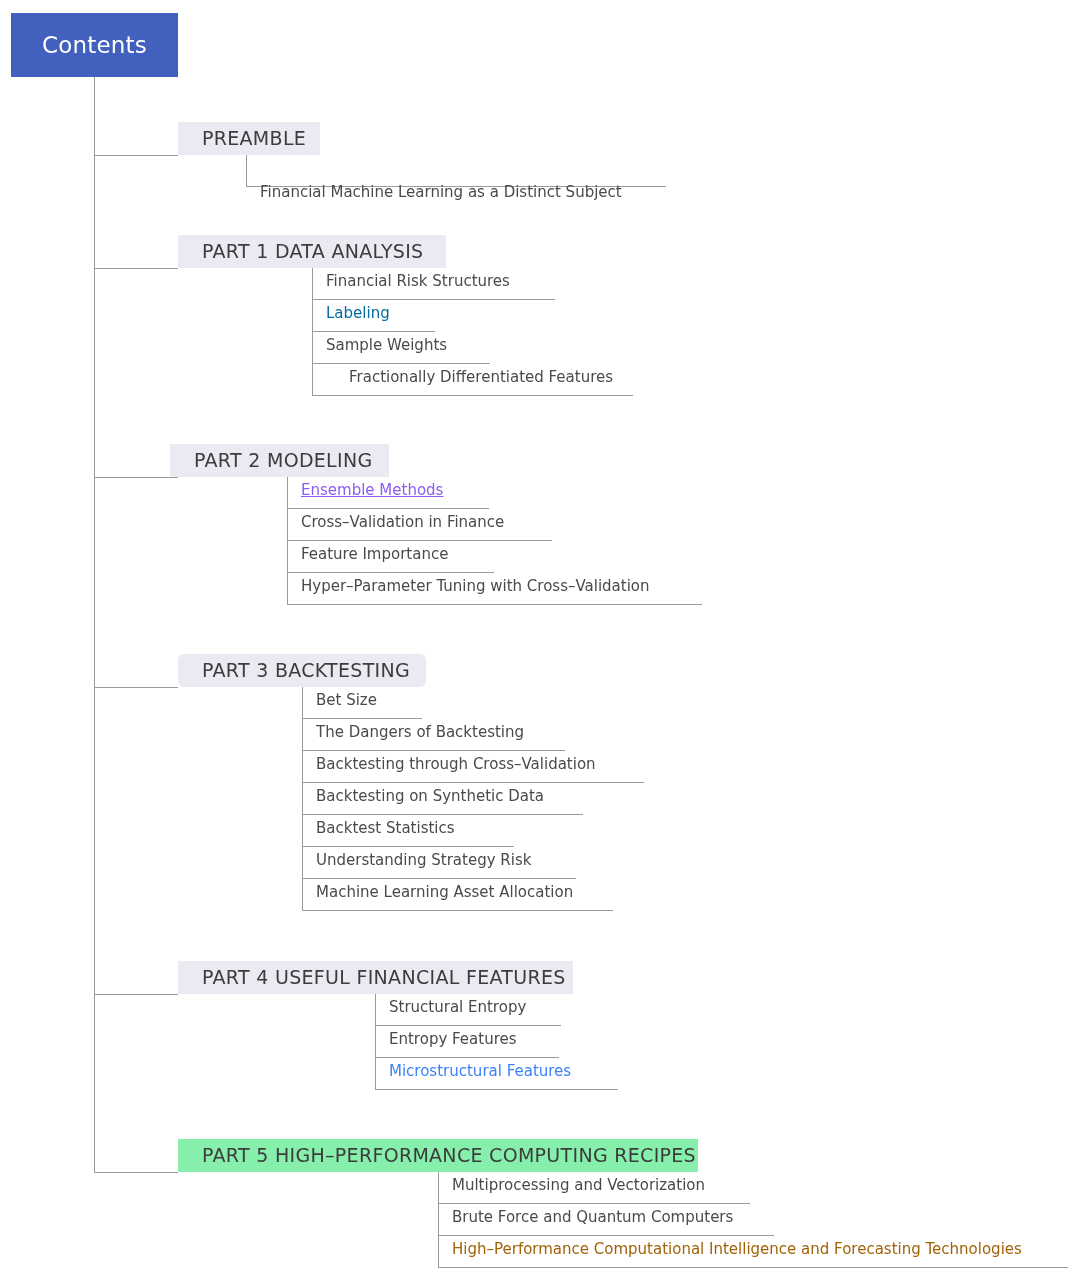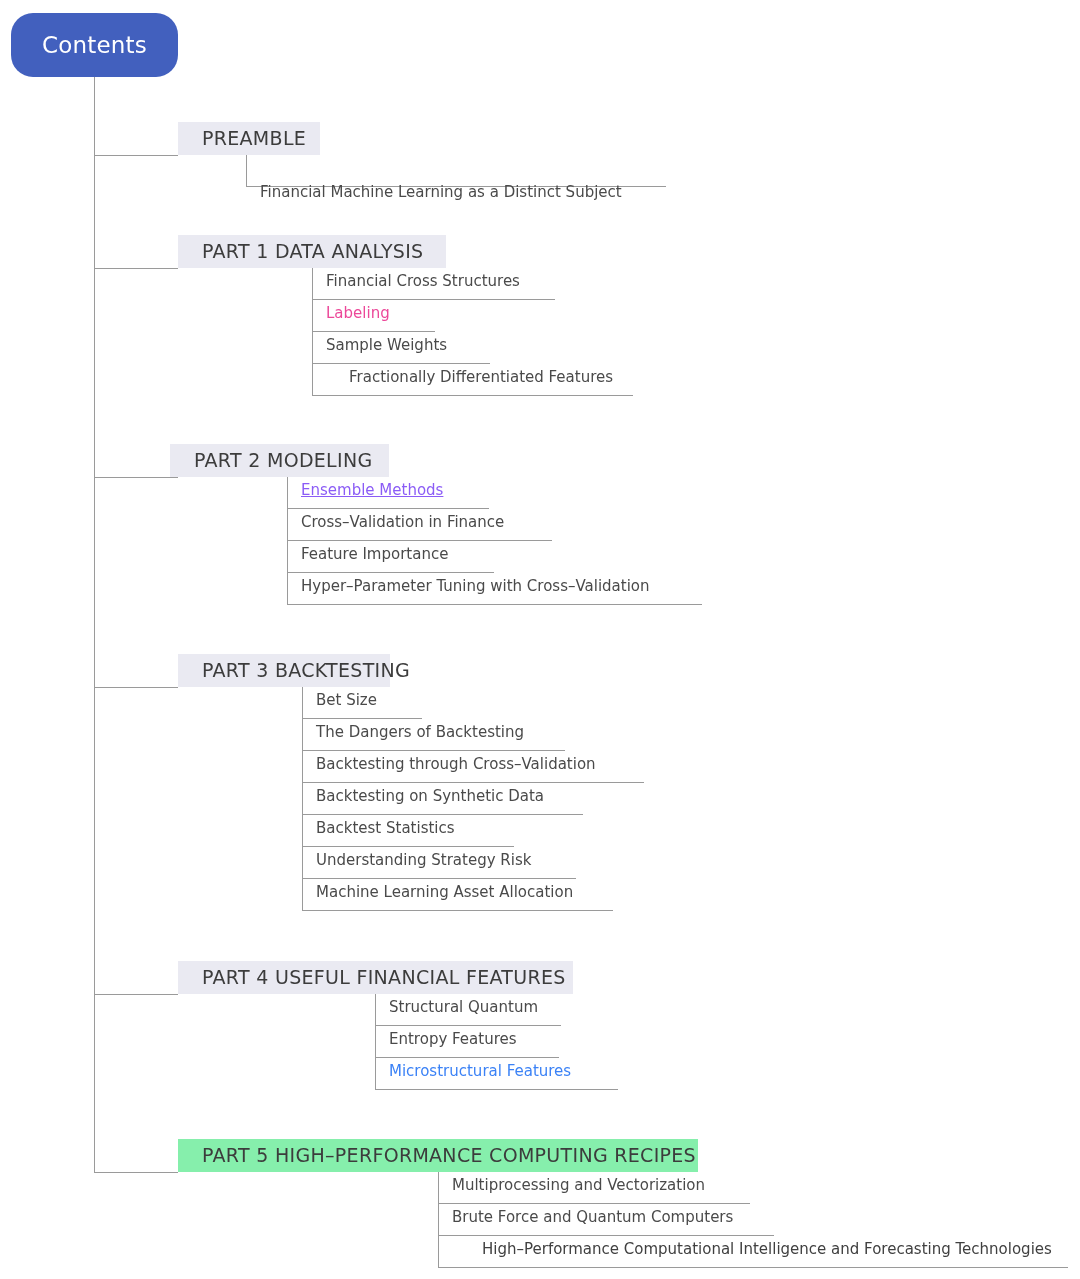--- a/index.html
+++ b/index.html
@@ -25,21 +25,20 @@
 
   
   .root-node {
     position: absolute;
     left: 11px;
     top: 13px;
     width: 167px;
     height: 64px;
     background: #4260BE;
     box-sizing: border-box;
-    border-radius: 22px;
   }
   .root-label {
     position: absolute;
     left: 0; right: 0;
     top: 50%;
     transform: translateY(-50%);
     text-align: center;
     color: #ffffff;
     font-size: 23px;
     font-weight: 400;
@@ -122,24 +121,24 @@
     <div class="leaf-bar" style="left: 246px; top: 155px; height: 32px; background: rgb(154, 154, 154);"></div>
     <div class="leaf" style="left: 246px; top: 155px; width: 420px; border-bottom-color: rgb(154, 154, 154);">
       <span class="leaf-label" style="color: rgb(74, 74, 74); margin-top: 47px;">Financial Machine Learning as a Distinct Subject</span>
     </div>
     <div class="part-connector" style="left: 94px; top: 268px; width: 84px; background: rgb(154, 154, 154);"></div>
     <div class="part-node" style="left: 178px; top: 235px; width: 268px; background: rgb(234, 234, 242);">
       <span class="part-label" style="color: rgb(60, 60, 60);">PART 1 DATA ANALYSIS</span>
     </div>
     <div class="leaf-bar" style="left: 312px; top: 268px; height: 128px; background: rgb(154, 154, 154);"></div>
     <div class="leaf" style="left: 312px; top: 268px; width: 243px; border-bottom-color: rgb(154, 154, 154);">
-      <span class="leaf-label" style="color: rgb(74, 74, 74);">Financial Cross Structures</span>
+      <span class="leaf-label" style="color: rgb(74, 74, 74);">Financial Risk Structures</span>
     </div>
     <div class="leaf" style="left: 312px; top: 300px; width: 123px; border-bottom-color: rgb(154, 154, 154);">
-      <span class="leaf-label" style="color: #ec4899;">Labeling</span>
+      <span class="leaf-label" style="color: #0369a1;">Labeling</span>
     </div>
     <div class="leaf" style="left: 312px; top: 332px; width: 178px; border-bottom-color: rgb(154, 154, 154);">
       <span class="leaf-label" style="color: rgb(74, 74, 74);">Sample Weights</span>
     </div>
     <div class="leaf" style="left: 312px; top: 364px; width: 321px; border-bottom-color: rgb(154, 154, 154); padding-left: 23px;">
       <span class="leaf-label" style="color: rgb(74, 74, 74);">Fractionally Differentiated Features</span>
     </div>
     <div class="part-connector" style="left: 94px; top: 477px; width: 84px; background: rgb(154, 154, 154);"></div>
     <div class="part-node" style="left: 170px; top: 444px; width: 219px; background: rgb(234, 234, 242);">
       <span class="part-label" style="color: rgb(60, 60, 60);">PART 2 MODELING</span>
@@ -151,21 +150,21 @@
     <div class="leaf" style="left: 287px; top: 509px; width: 265px; border-bottom-color: rgb(154, 154, 154);">
       <span class="leaf-label" style="color: rgb(74, 74, 74);">Cross–Validation in Finance</span>
     </div>
     <div class="leaf" style="left: 287px; top: 541px; width: 207px; border-bottom-color: rgb(154, 154, 154);">
       <span class="leaf-label" style="color: rgb(74, 74, 74);">Feature Importance</span>
     </div>
     <div class="leaf" style="left: 287px; top: 573px; width: 415px; border-bottom-color: rgb(154, 154, 154);">
       <span class="leaf-label" style="color: rgb(74, 74, 74);">Hyper–Parameter Tuning with Cross–Validation</span>
     </div>
     <div class="part-connector" style="left: 94px; top: 687px; width: 84px; background: rgb(154, 154, 154);"></div>
-    <div class="part-node" style="left: 178px; top: 654px; width: 212px; background: rgb(234, 234, 242);">
+    <div class="part-node" style="left: 178px; top: 654px; width: 248px; background: rgb(234, 234, 242); border-radius: 6px;">
       <span class="part-label" style="color: rgb(60, 60, 60);">PART 3 BACKTESTING</span>
     </div>
     <div class="leaf-bar" style="left: 302px; top: 687px; height: 224px; background: rgb(154, 154, 154);"></div>
     <div class="leaf" style="left: 302px; top: 687px; width: 120px; border-bottom-color: rgb(154, 154, 154);">
       <span class="leaf-label" style="color: rgb(74, 74, 74);">Bet Size</span>
     </div>
     <div class="leaf" style="left: 302px; top: 719px; width: 263px; border-bottom-color: rgb(154, 154, 154);">
       <span class="leaf-label" style="color: rgb(74, 74, 74);">The Dangers of Backtesting</span>
     </div>
     <div class="leaf" style="left: 302px; top: 751px; width: 342px; border-bottom-color: rgb(154, 154, 154);">
@@ -182,35 +181,35 @@
     </div>
     <div class="leaf" style="left: 302px; top: 879px; width: 311px; border-bottom-color: rgb(154, 154, 154);">
       <span class="leaf-label" style="color: rgb(74, 74, 74);">Machine Learning Asset Allocation</span>
     </div>
     <div class="part-connector" style="left: 94px; top: 994px; width: 84px; background: rgb(154, 154, 154);"></div>
     <div class="part-node" style="left: 178px; top: 961px; width: 395px; background: rgb(234, 234, 242);">
       <span class="part-label" style="color: rgb(60, 60, 60);">PART 4 USEFUL FINANCIAL FEATURES</span>
     </div>
     <div class="leaf-bar" style="left: 375px; top: 994px; height: 96px; background: rgb(154, 154, 154);"></div>
     <div class="leaf" style="left: 375px; top: 994px; width: 186px; border-bottom-color: rgb(154, 154, 154);">
-      <span class="leaf-label" style="color: rgb(74, 74, 74);">Structural Quantum</span>
+      <span class="leaf-label" style="color: rgb(74, 74, 74);">Structural Entropy</span>
     </div>
     <div class="leaf" style="left: 375px; top: 1026px; width: 184px; border-bottom-color: rgb(154, 154, 154); text-align: right;">
       <span class="leaf-label" style="color: rgb(74, 74, 74);">Entropy Features</span>
     </div>
     <div class="leaf" style="left: 375px; top: 1058px; width: 243px; border-bottom-color: rgb(154, 154, 154);">
       <span class="leaf-label" style="color: #3b82f6;">Microstructural Features</span>
     </div>
     <div class="part-connector" style="left: 94px; top: 1172px; width: 84px; background: rgb(154, 154, 154);"></div>
     <div class="part-node" style="left: 178px; top: 1139px; width: 520px; background: #86efac;">
       <span class="part-label" style="color: rgb(60, 60, 60);">PART 5 HIGH–PERFORMANCE COMPUTING RECIPES</span>
     </div>
     <div class="leaf-bar" style="left: 438px; top: 1172px; height: 96px; background: rgb(154, 154, 154);"></div>
     <div class="leaf" style="left: 438px; top: 1172px; width: 312px; border-bottom-color: rgb(154, 154, 154);">
       <span class="leaf-label" style="color: rgb(74, 74, 74);">Multiprocessing and Vectorization</span>
     </div>
     <div class="leaf" style="left: 438px; top: 1204px; width: 336px; border-bottom-color: rgb(154, 154, 154);">
       <span class="leaf-label" style="color: rgb(74, 74, 74);">Brute Force and Quantum Computers</span>
     </div>
     <div class="leaf" style="left: 438px; top: 1236px; width: 630px; border-bottom-color: rgb(154, 154, 154);">
-      <span class="leaf-label" style="color: #404040; margin-left: 30px;">High–Performance Computational Intelligence and Forecasting Technologies</span>
+      <span class="leaf-label" style="color: #a16207;">High–Performance Computational Intelligence and Forecasting Technologies</span>
     </div>
   </div>
 
 </body></html>

